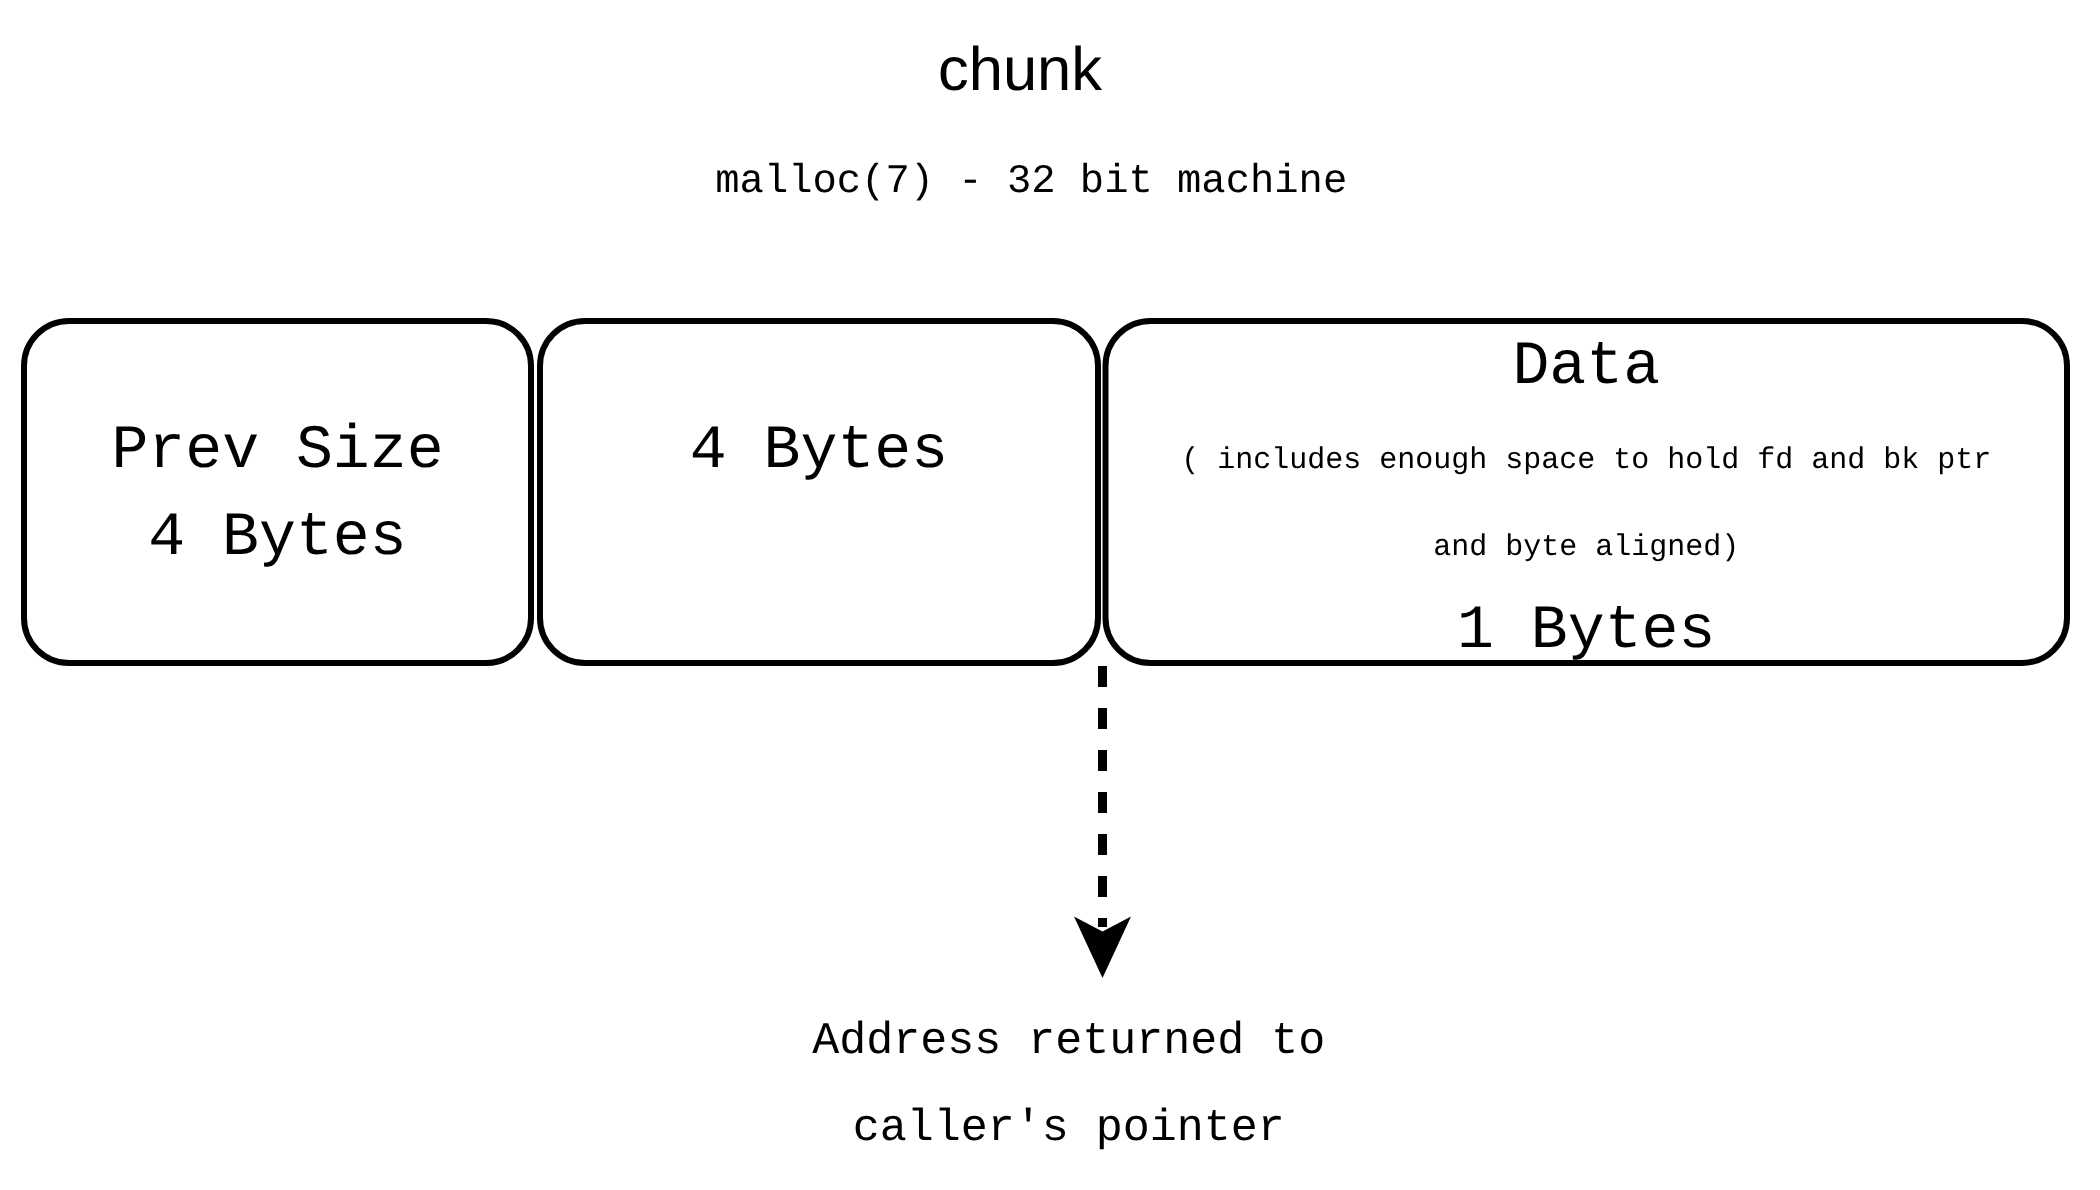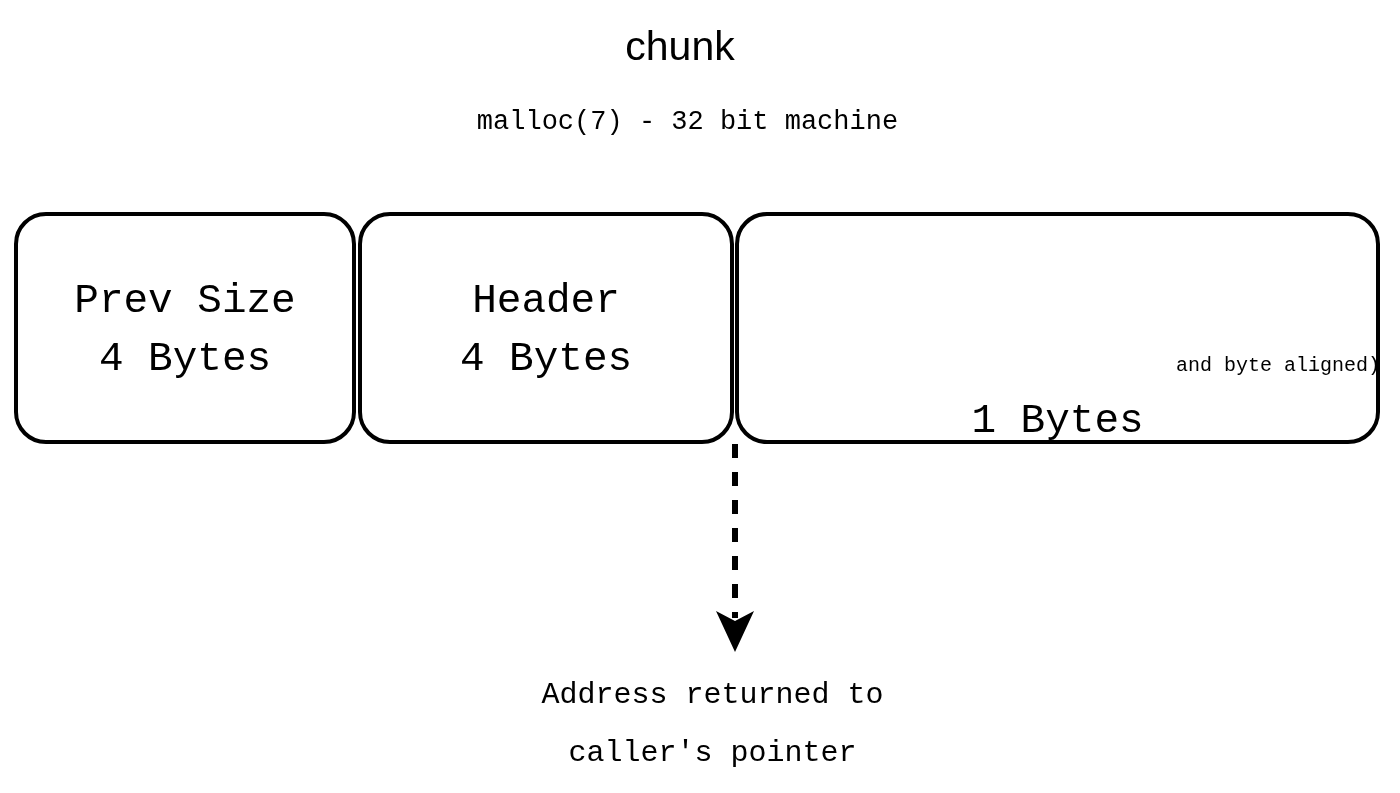--- a/index.html
+++ b/index.html
@@ -122,21 +122,20 @@
   }
   .text-data-note1 {
     left: 735px;
     top: 293px;
     width: 645px;
   }
   .text-data-note2 {
     left: 735px;
     top: 351px;
     width: 645px;
-    text-align: right;
   }
   .text-data-size {
     left: 735px;
     top: 392px;
     width: 645px;
   }
 
   
   .arrow-svg {
     position: absolute;
@@ -174,24 +173,25 @@
   <div class="box box-prev-size"></div>
   <div class="box box-header"></div>
   <div class="box box-data"></div>
 
   <div class="box-text text-prev-size">
     <div class="big-line">Prev Size</div>
     <div class="big-line">4 Bytes</div>
   </div>
 
   <div class="box-text text-header">
-    <div class="big-line">Header</div>
     <div class="big-line">4 Bytes</div>
   </div>
 
+  <div class="box-text text-data-title big-line">Data</div>
+  <div class="box-text text-data-note1 small-line">( includes enough space to hold fd and bk ptr</div>
   <div class="box-text text-data-note2 small-line">and byte aligned)</div>
   <div class="box-text text-data-size big-line">1 Bytes</div>
 
   <svg class="arrow-svg" viewBox="0 0 90 215" xmlns="http://www.w3.org/2000/svg">
     <line x1="45" y1="4" x2="45" y2="178" stroke="#000000" stroke-width="6" stroke-dasharray="14,14" stroke-linecap="butt"></line>
     <path d="M 45 212 L 26 171 L 45 181 L 64 171 Z" fill="#000000"></path>
   </svg>
 
   <div class="caption">
     <span class="cap-line">Address returned to</span>

